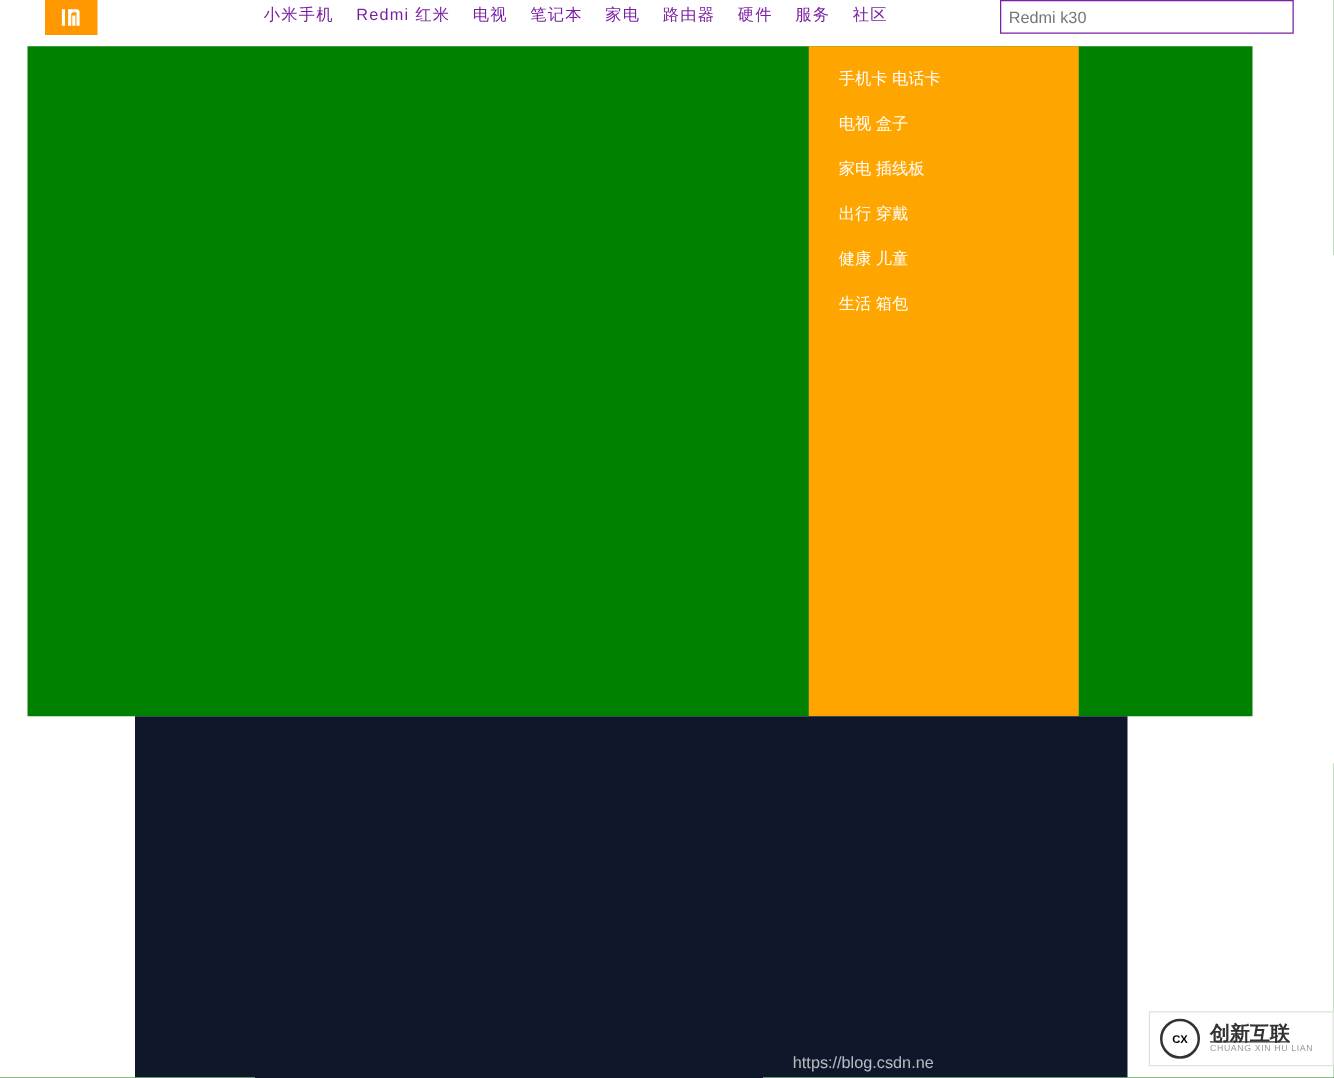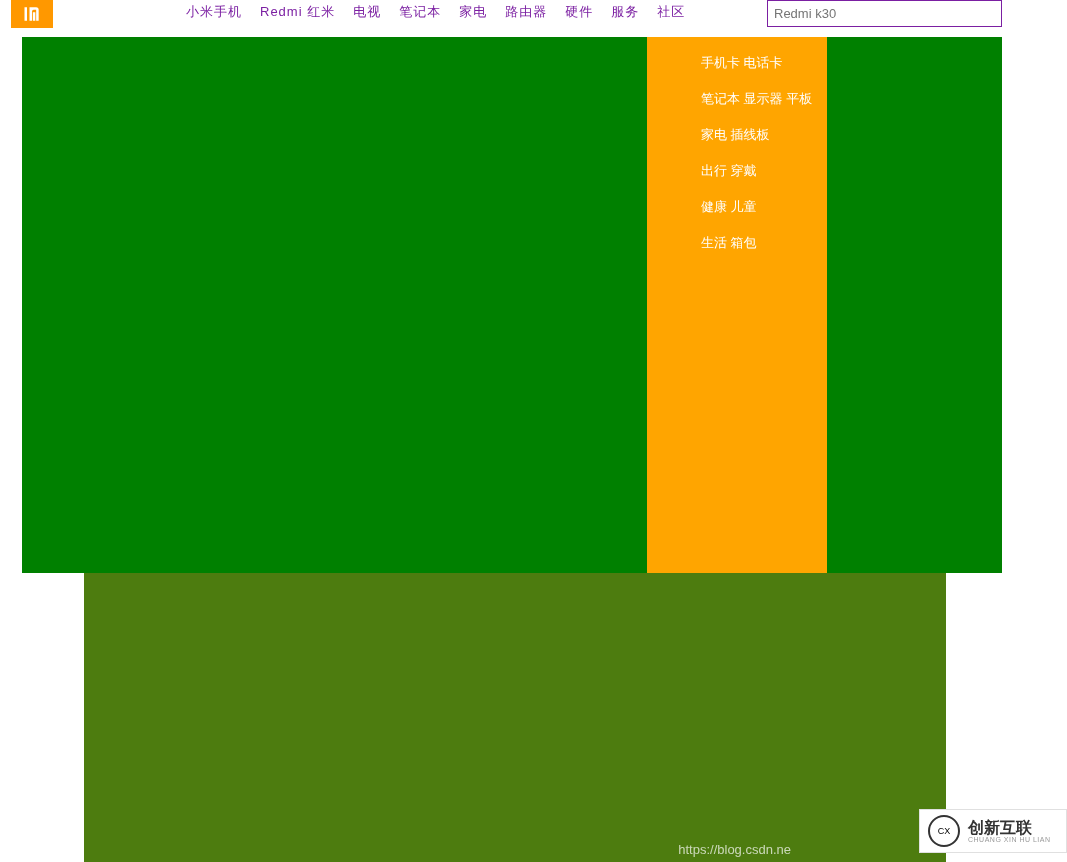--- a/index.html
+++ b/index.html
@@ -12,21 +12,21 @@
       background: #ffffff;
       width: 1067px;
       height: 862px;
       overflow: hidden;
       position: relative;
     }
     .header {
       display: flex;
       align-items: flex-start;
       height: 37px;
-      padding-left: 11px;
+      padding-left: 36px;
     }
     .logo {
       width: 42px;
       height: 28px;
       background: #FF9800;
       display: flex;
       align-items: center;
       justify-content: center;
     }
     .logo svg {
@@ -42,57 +42,56 @@
     }
     .nav-item {
       color: #7B1FA2;
       font-size: 13px;
       cursor: pointer;
       padding: 0 9px;
       letter-spacing: 1px;
     }
     .search-box {
       margin-left: auto;
-      margin-right: 65px;
+      margin-right: 32px;
       width: 235px;
       height: 27px;
       border: 1px solid #7B1FA2;
       padding: 2px 6px;
       font-size: 13px;
       color: #999;
       margin-top: 0;
     }
     .hero {
       margin-left: 22px;
       width: 980px;
       height: 536px;
       background: #008000;
       position: relative;
     }
     .sidebar-menu {
       position: absolute;
       left: 625px;
       top: 0;
-      width: 180px;
+      width: 216px;
       height: 536px;
       background: #FFA500;
       padding-top: 8px;
-      padding-left: 30px;
     }
     .menu-item {
       color: #ffffff;
       font-size: 13px;
       padding: 9px 0 9px 24px;
       cursor: pointer;
     }
     .pink-section {
-      margin-left: 84px;
-      width: 862px;
+      margin-left: 108px;
+      width: 794px;
       height: 289px;
-      background: #4d7c0f;
+      background: #0f172a;
       position: relative;
     }
     .watermark {
       position: absolute;
       bottom: 5px;
       right: 155px;
       color: rgba(255,255,255,0.7);
       font-size: 13px;
     }
     .badge {
@@ -110,28 +109,29 @@
     }
     .badge-logo {
       width: 32px;
       height: 32px;
       border: 2px solid #333;
       border-radius: 50%;
       display: flex;
       align-items: center;
       justify-content: center;
       font-size: 9px;
-      font-weight: normal;
+      font-weight: bold;
       flex-shrink: 0;
     }
     .badge-text {
       font-size: 16px;
       font-weight: bold;
       color: #333;
       line-height: 1;
+      text-decoration: underline;
     }
     .badge-sub {
       font-size: 7px;
       color: #999;
       letter-spacing: 0.5px;
     }
   </style>
 </head>
 <body>
 
@@ -151,21 +151,21 @@
     <span class="nav-item">硬件</span>
     <span class="nav-item">服务</span>
     <span class="nav-item">社区</span>
   </div>
   <input type="text" class="search-box" placeholder="Redmi k30" style="">
 </div>
 
 <div class="hero">
   <div class="sidebar-menu">
     <div class="menu-item">手机卡 电话卡</div>
-    <div class="menu-item">笔记本 显示器 平板</div>
+    <div class="menu-item">电视 盒子</div>
     <div class="menu-item">家电 插线板</div>
     <div class="menu-item">出行 穿戴</div>
     <div class="menu-item">健康 儿童</div>
     <div class="menu-item">生活 箱包</div>
   </div>
 </div>
 
 <div class="pink-section">
   <span class="watermark">https://blog.csdn.ne</span>
 </div>

